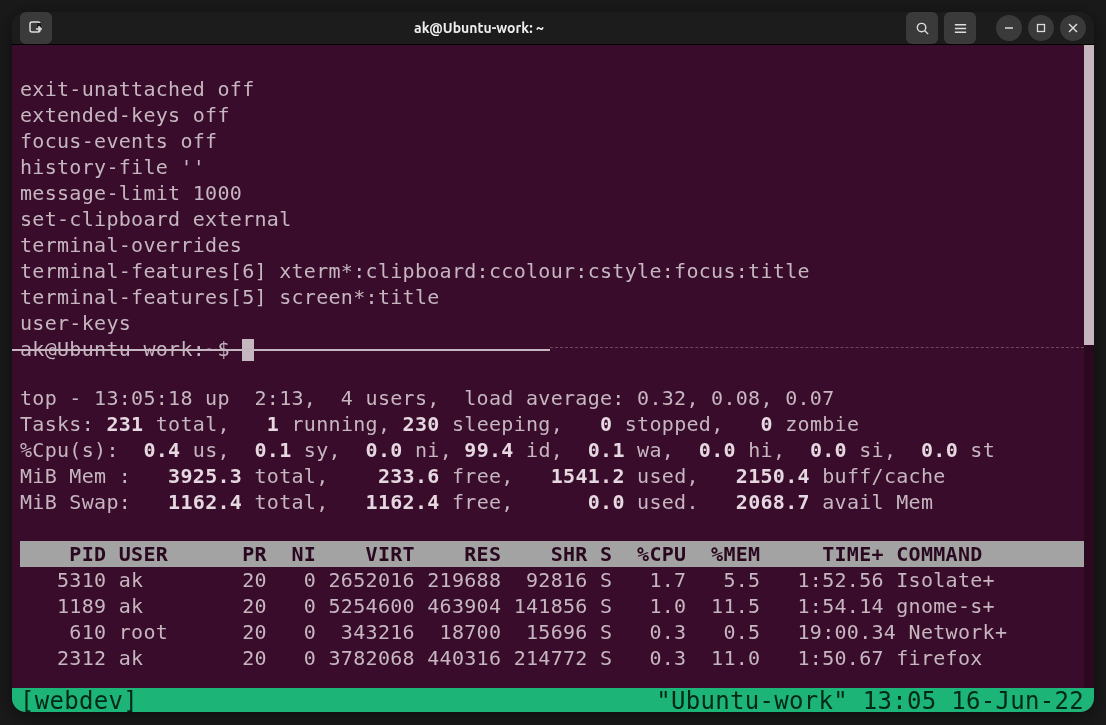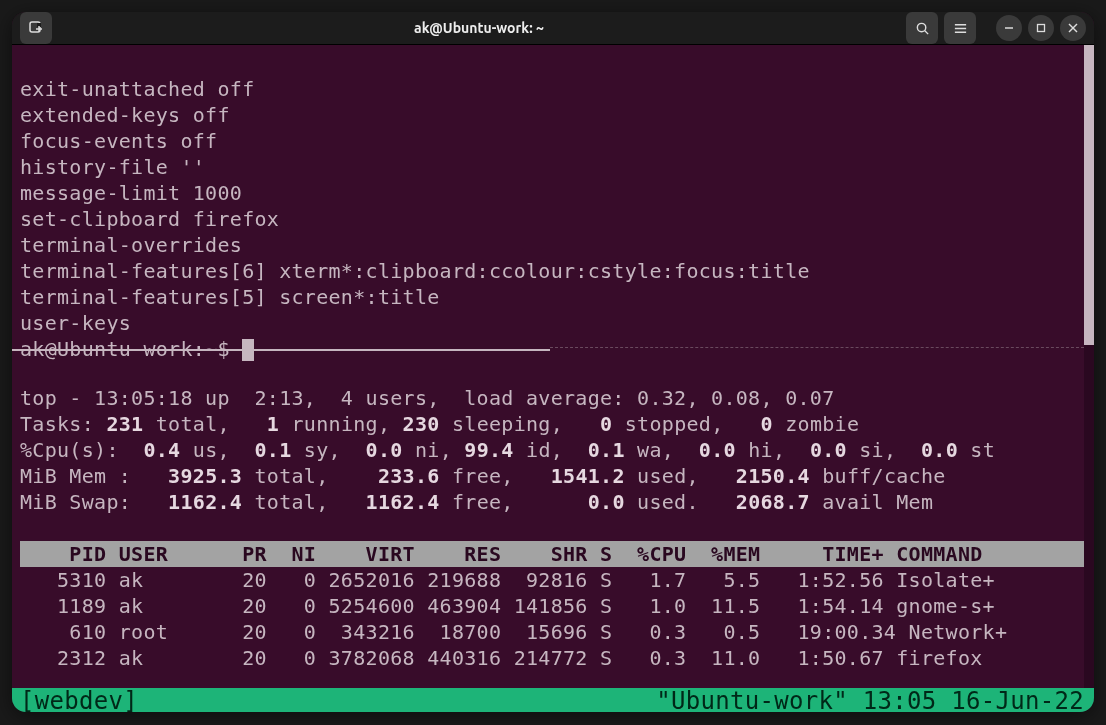--- a/index.html
+++ b/index.html
@@ -181,21 +181,21 @@
     <div class="scrollbar">
       <div class="scroll-thumb"></div>
     </div>
 
     <div class="pane pane-top">
 <span>exit-unattached off</span>
 <span>extended-keys off</span>
 <span>focus-events off</span>
 <span>history-file ''</span>
 <span>message-limit 1000</span>
-<span>set-clipboard firefox</span>
+<span>set-clipboard external</span>
 <span>terminal-overrides</span>
 <span>terminal-features[6] xterm*:clipboard:ccolour:cstyle:focus:title</span>
 <span>terminal-features[5] screen*:title</span>
 <span>user-keys</span>
 <span>ak@Ubuntu-work:~$ </span><span class="cursor"></span>
     </div>
 
     <div class="pane-sep">
       <div class="sep-active"></div>
         <div class="sep-rest"></div>

